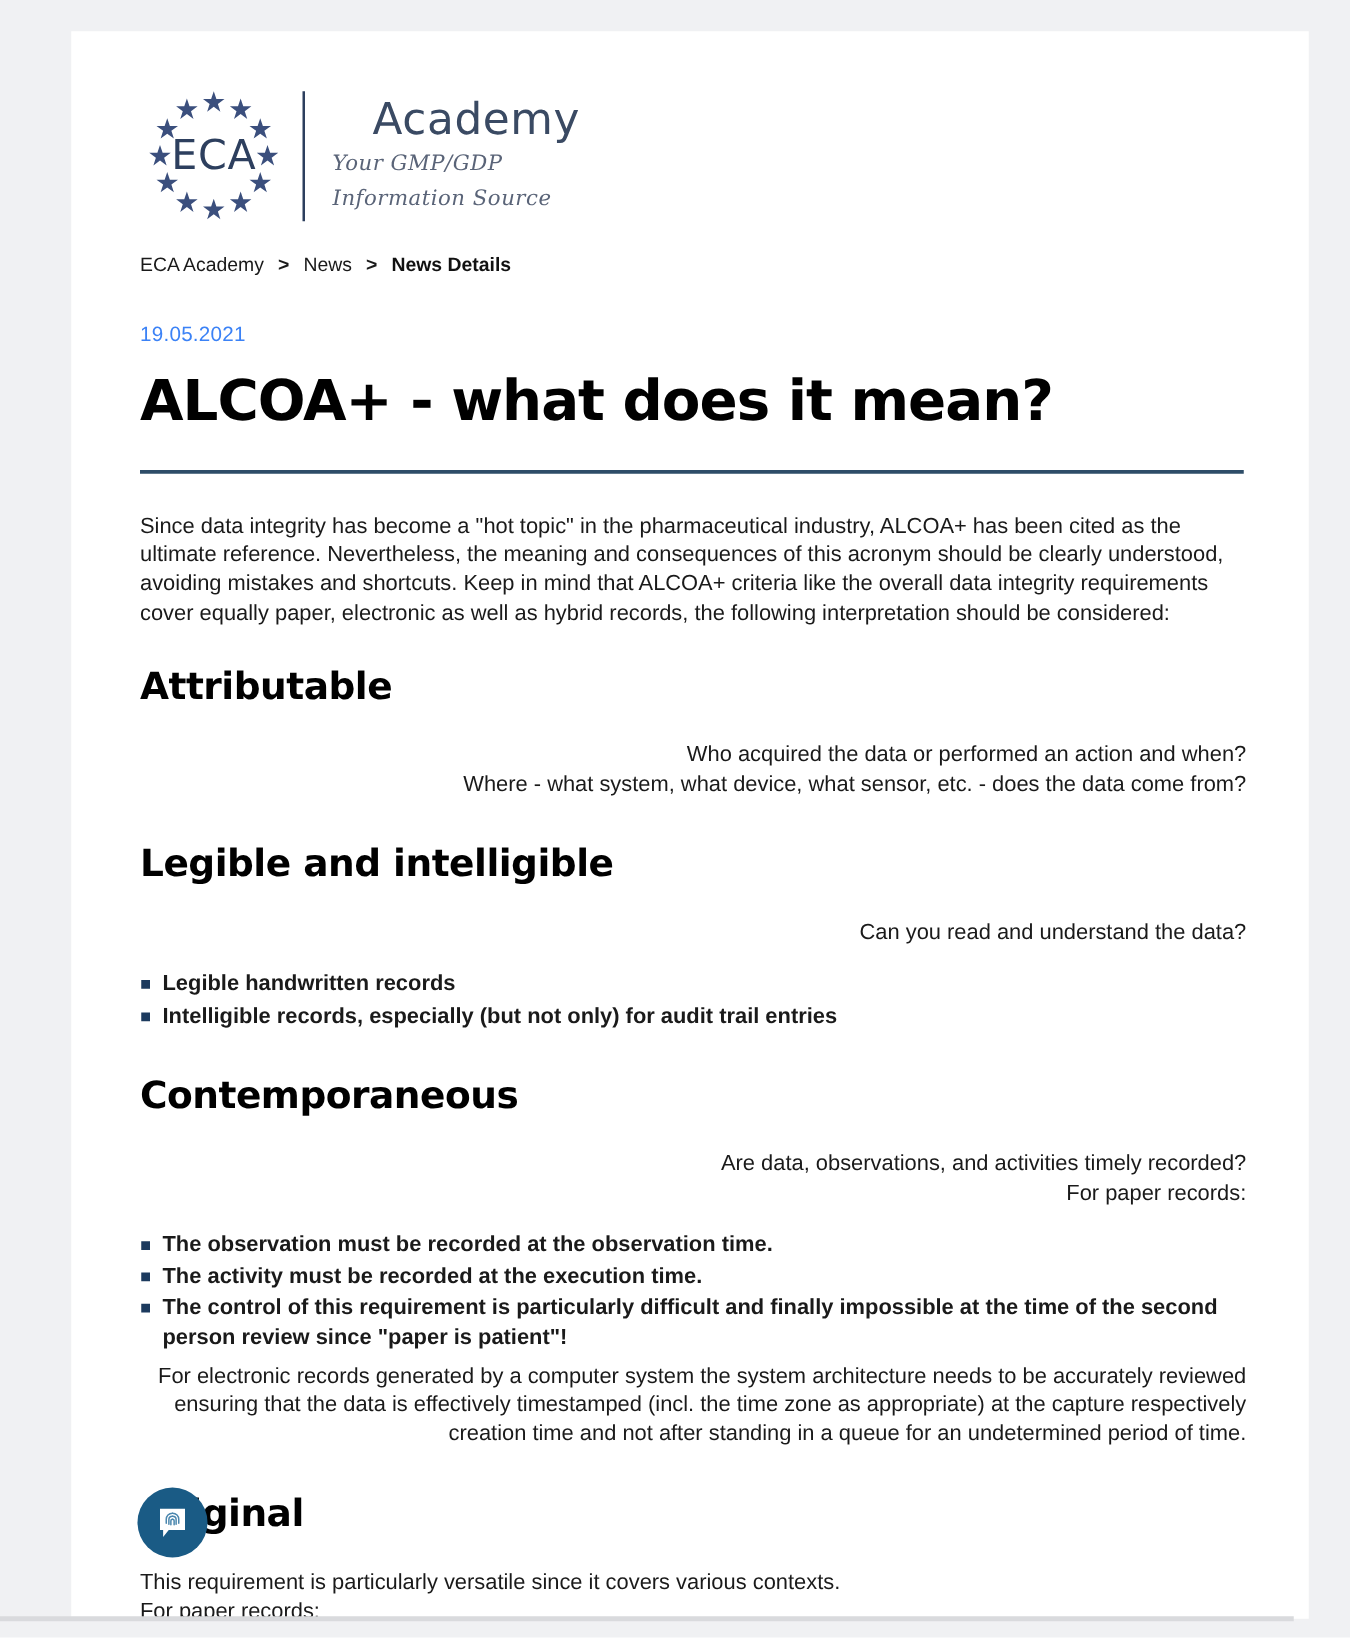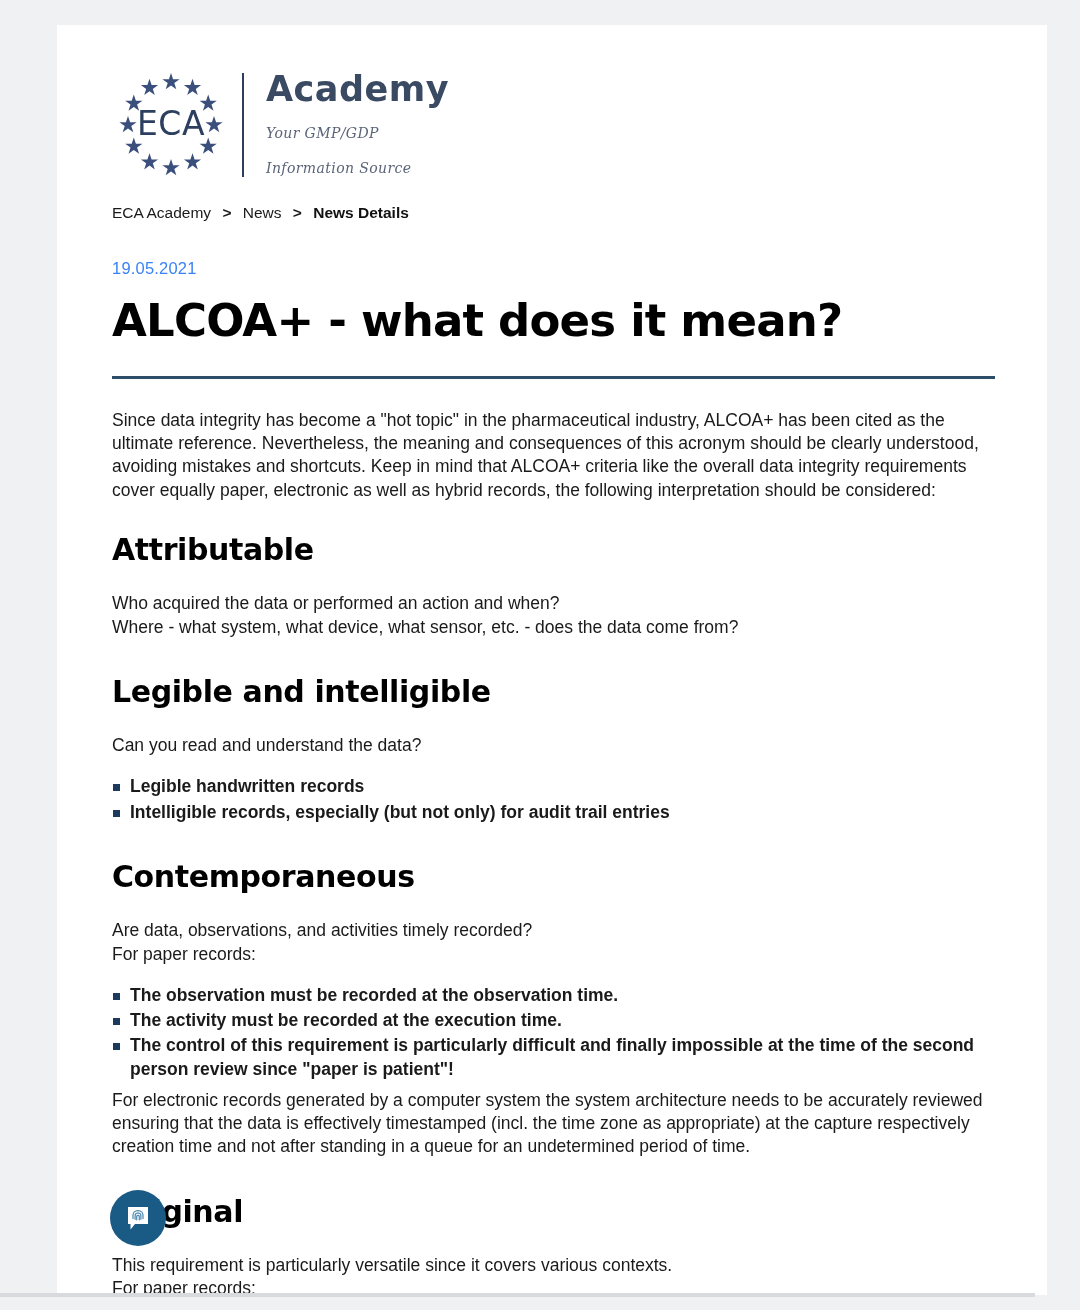--- a/index.html
+++ b/index.html
@@ -65,33 +65,34 @@
     flex: 0 0 auto;
   }
   .logo-text {
     display: flex;
     flex-direction: column;
     justify-content: center;
   }
   .logo-academy {
     font-family: "DejaVu Sans", sans-serif;
     font-size: 35px;
-    font-weight: 700;
+    font-weight: 400;
     color: #3a4a63;
     letter-spacing: 0.5px;
     line-height: 1.05;
+    margin-left: 32px;
   }
   .logo-tagline {
     font-family: "DejaVu Serif", serif;
     font-style: italic;
-    font-size: 14px;
+    font-size: 17px;
     color: #5a6478;
     line-height: 1.45;
     letter-spacing: 0.4px;
-    margin-top: 15px;
+    margin-top: 4px;
   }
 
   
   .breadcrumb {
     font-size: 15.5px;
     color: #1a1a1a;
     margin-top: 8px;
     line-height: 1.3;
   }
   .breadcrumb .crumb { color: #1a1a1a; }
@@ -139,21 +140,21 @@
     font-weight: 700;
     color: #000000;
     letter-spacing: -0.4px;
     line-height: 1.15;
   }
   .h-attributable { margin-top: 31px; }
   .h-legible      { margin-top: 36px; }
   .h-contemporaneous { margin-top: 36px; }
   .h-original     { margin-top: 36px; }
 
-  .para { margin-top: 8px; }
+  .para { margin-top: 8px; text-align: right; }
   .para-tight { margin-top: 19px; }
 
   ul.bullets {
     list-style: none;
     margin: 18px 0 0 0;
     padding: 0;
   }
   ul.bullets li {
     position: relative;
     padding-left: 18px;

